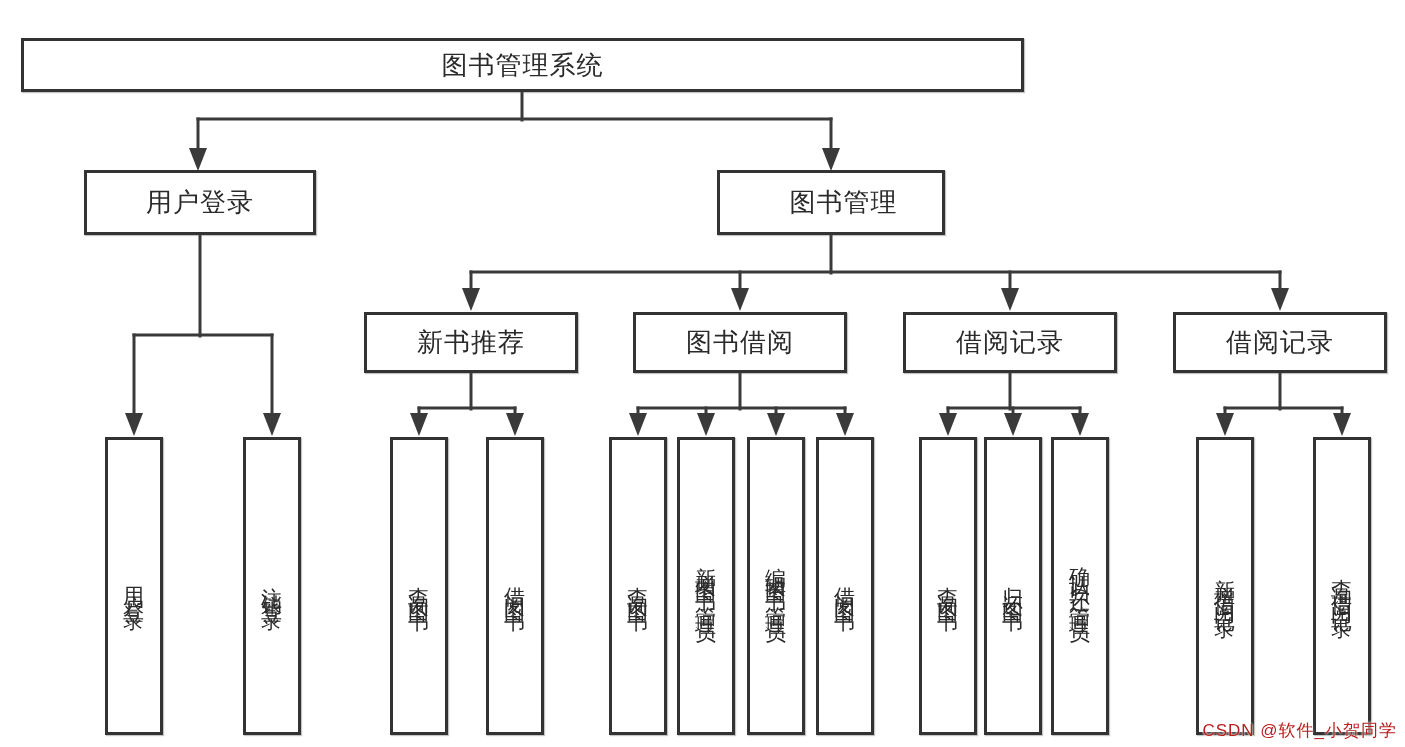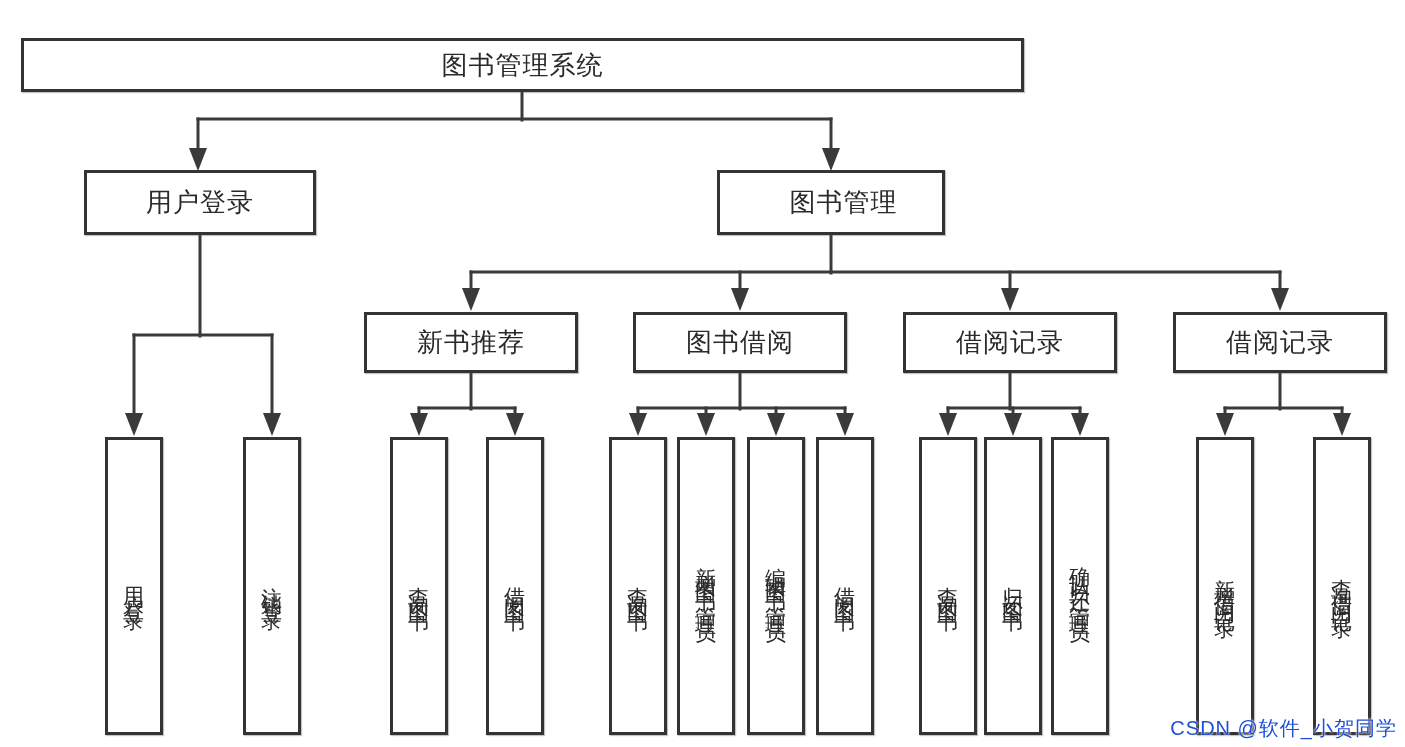--- a/index.html
+++ b/index.html
@@ -45,22 +45,22 @@
     font-size: 21px;
     line-height: 1;
     letter-spacing: 8px;
     color: #2a2a2a;
     white-space: nowrap;
   }
   .watermark {
     position: absolute;
     right: 8px;
     bottom: 5px;
-    font-size: 20px;
-    color: #1d4ed8;
+    font-size: 17px;
+    color: #b91c1c;
     text-shadow: 0 0 3px #ffffff, 0 0 2px #ffffff;
     letter-spacing: 1px;
     white-space: nowrap;
     text-align: center;
   }
 </style>
 </head>
 <body>
 
 <div class="canvas">

